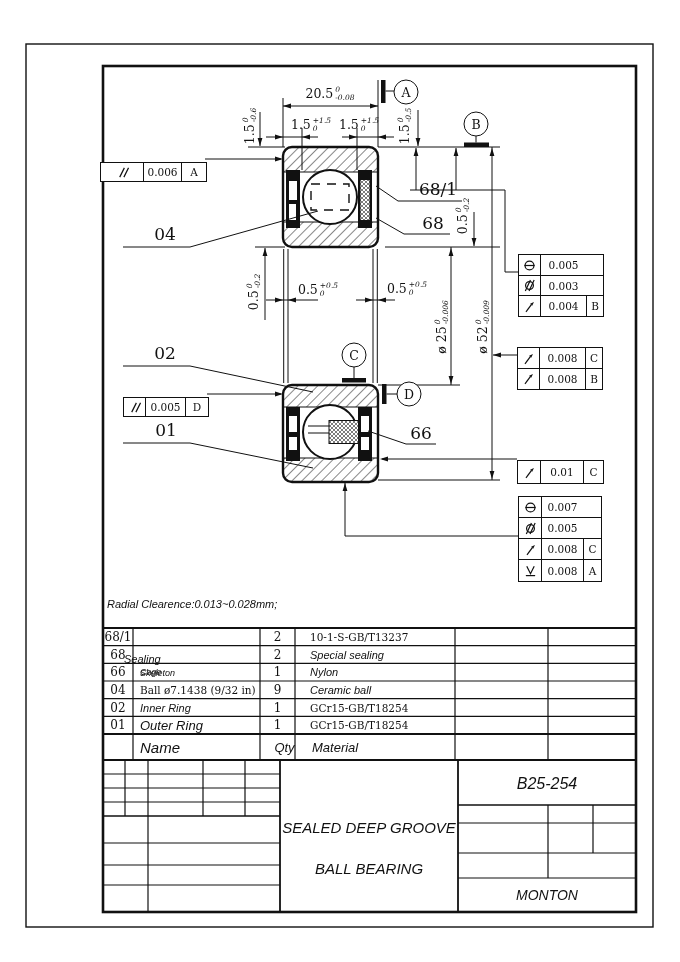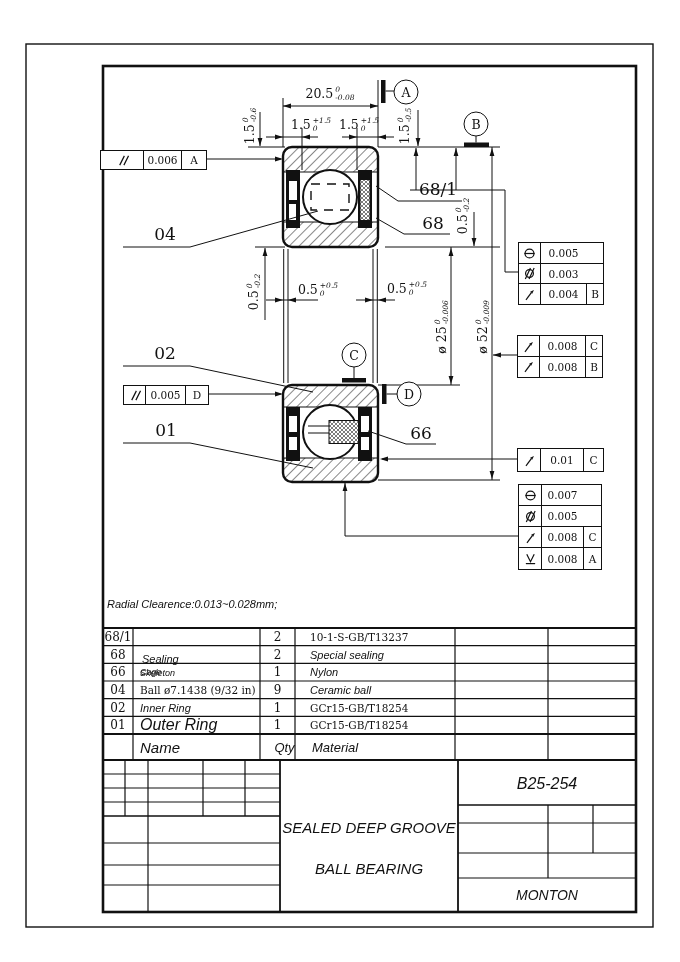--- a/index.html
+++ b/index.html
@@ -10,21 +10,21 @@
   .dim .tol{display:flex;flex-direction:column;font-size:7.5px;line-height:7.5px;text-align:left;}
   .dim.c{transform:translate(-50%,-50%);}
   .dim.r{transform:translate(-50%,-50%) rotate(-90deg);}
   
   .plabel{position:absolute;transform:translate(-50%,-50%);font-family:"DejaVu Serif",serif;font-size:17px;white-space:nowrap;}
   
   .datum{position:absolute;width:23px;height:23px;border:1.5px solid #111;border-radius:50%;transform:translate(-50%,-50%);display:flex;align-items:center;justify-content:center;font-family:"DejaVu Serif",serif;font-size:12.5px;background:#fff;}
   
   .stack{position:absolute;}
   .tfrow{display:flex;border:1.4px solid #111;background:#fff;margin-top:-1.4px;box-sizing:content-box;}
-  .stack .tfrow:first-child{margin-top:0;}
+  .stack .tfrow:first-child{margin-top:12px;}
   .tfc{display:flex;align-items:center;justify-content:center;border-left:1.4px solid #111;font-family:"DejaVu Serif",serif;font-size:10.5px;box-sizing:border-box;}
   .tfc:first-child{border-left:none;}
   .sym{width:13px;height:13px;}
   .sym path,.sym circle{stroke:#111;stroke-width:1.3;fill:none;}
   .sym .fl{fill:#111;stroke:none;}
   
   .tcell{position:absolute;display:flex;align-items:center;white-space:nowrap;}
   .serif{font-family:"DejaVu Serif",serif;}
   .sans{font-family:"Liberation Sans",sans-serif;font-style:italic;}
   .ctr{transform:translate(-50%,-50%);}
@@ -411,41 +411,41 @@
 </div>
 
 <div class="tcell sans" style="left:107px;top:596px;height:16px;font-size:11px">Radial Clearence:0.013~0.028mm;</div>
 
 <div class="tcell serif" style="left:103px;top:628px;width:30px;height:18px;justify-content:center;font-size:12px">68/1</div>
 <div class="tcell sans" style="left:140px;top:664px;height:18px;font-size:9px">Skeleton</div>
 <div class="tcell serif" style="left:260px;top:628px;width:35px;height:18px;justify-content:center;font-size:12px">2</div>
 <div class="tcell serif" style="left:310px;top:628px;height:18px;font-size:10.5px">10-1-S-GB/T13237</div>
 
 <div class="tcell serif" style="left:103px;top:645.7px;width:30px;height:18px;justify-content:center;font-size:12px">68</div>
-<div class="tcell sans" style="left:142px;top:645.7px;height:26px;font-size:11px">Sealing</div>
+<div class="tcell sans" style="left:124px;top:645.7px;height:26px;font-size:11px">Sealing</div>
 <div class="tcell serif" style="left:260px;top:645.7px;width:35px;height:18px;justify-content:center;font-size:12px">2</div>
 <div class="tcell sans" style="left:310px;top:645.7px;height:18px;font-size:11px">Special sealing</div>
 
 <div class="tcell serif" style="left:103px;top:663.3px;width:30px;height:18px;justify-content:center;font-size:12px">66</div>
 <div class="tcell sans" style="left:140px;top:663.3px;height:18px;font-size:9px">Cage</div>
 <div class="tcell serif" style="left:260px;top:663.3px;width:35px;height:18px;justify-content:center;font-size:12px">1</div>
 <div class="tcell sans" style="left:310px;top:663.3px;height:18px;font-size:11px">Nylon</div>
 
 <div class="tcell serif" style="left:103px;top:681px;width:30px;height:18px;justify-content:center;font-size:12px">04</div>
 <div class="tcell serif" style="left:140px;top:681px;height:18px;font-size:10.5px">Ball  ø7.1438 (9/32 in)</div>
 <div class="tcell serif" style="left:260px;top:681px;width:35px;height:18px;justify-content:center;font-size:12px">9</div>
 <div class="tcell sans" style="left:310px;top:681px;height:18px;font-size:11px">Ceramic ball</div>
 
 <div class="tcell serif" style="left:103px;top:698.7px;width:30px;height:18px;justify-content:center;font-size:12px">02</div>
 <div class="tcell sans" style="left:140px;top:698.7px;height:18px;font-size:11px">Inner Ring</div>
 <div class="tcell serif" style="left:260px;top:698.7px;width:35px;height:18px;justify-content:center;font-size:12px">1</div>
 <div class="tcell serif" style="left:310px;top:698.7px;height:18px;font-size:10.5px">GCr15-GB/T18254</div>
 
 <div class="tcell serif" style="left:103px;top:716.3px;width:30px;height:18px;justify-content:center;font-size:12px">01</div>
-<div class="tcell sans" style="left:140px;top:716.3px;height:18px;font-size:16px">Outer Ring</div>
+<div class="tcell sans" style="left:140px;top:716.3px;height:18px;font-size:13px">Outer Ring</div>
 <div class="tcell serif" style="left:260px;top:716.3px;width:35px;height:18px;justify-content:center;font-size:12px">1</div>
 <div class="tcell serif" style="left:310px;top:716.3px;height:18px;font-size:10.5px">GCr15-GB/T18254</div>
 
 <div class="tcell sans" style="left:140px;top:734px;height:26px;font-size:15px">Name</div>
 <div class="tcell sans" style="left:260px;top:734px;width:49px;height:26px;justify-content:center;font-size:13px">Qty</div>
 <div class="tcell sans" style="left:312px;top:734px;height:26px;font-size:13px">Material</div>
 
 <div class="tcell sans ctr" style="left:369px;top:827px;font-size:15px">SEALED DEEP GROOVE</div>
 <div class="tcell sans ctr" style="left:369px;top:868px;font-size:15px">BALL BEARING</div>
 <div class="tcell sans ctr" style="left:547px;top:784px;font-size:16px">B25-254</div>

